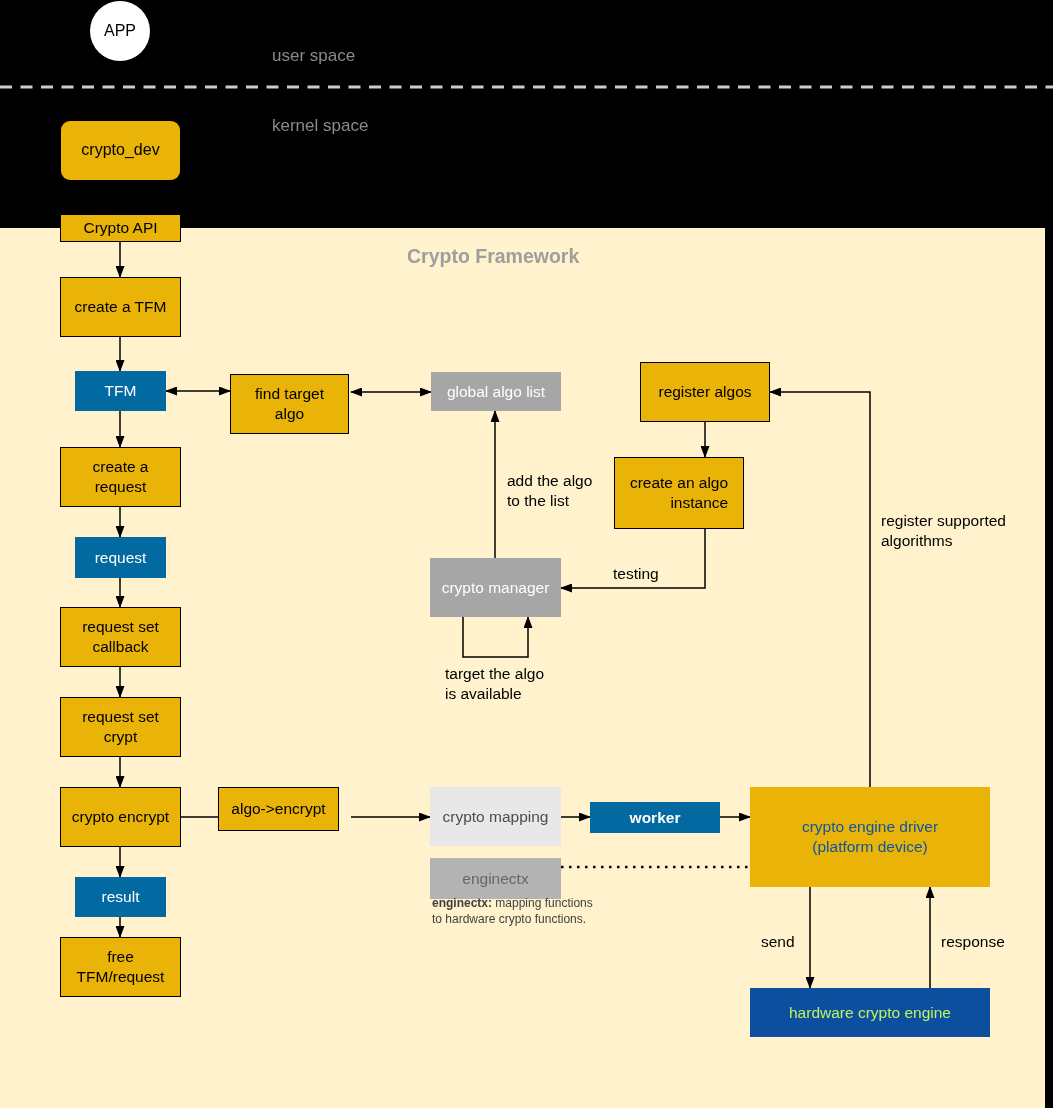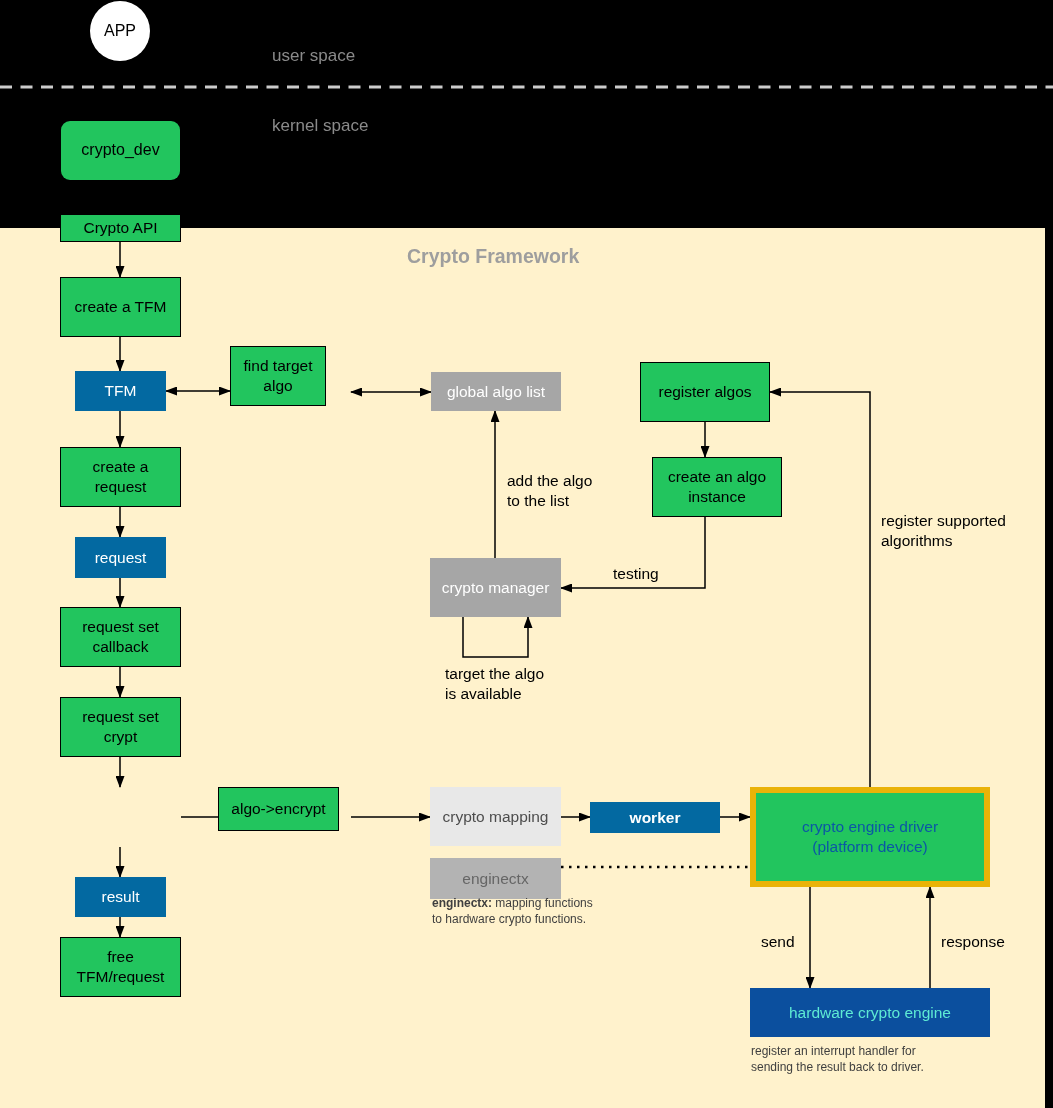--- a/index.html
+++ b/index.html
@@ -14,28 +14,28 @@
   #panel {
     position:absolute; left:0; top:228px; width:1045px; height:880px;
     background:#FFF2CC;
   }
   #arrows { position:absolute; left:0; top:0; width:1053px; height:1108px; pointer-events:none; }
   .node {
     position:absolute; box-sizing:border-box;
     display:flex; align-items:center; justify-content:center;
     text-align:center; white-space:pre-line;
     font-size:15.5px; line-height:1.28; color:#000;
-    background:#22c55e; border:1px solid #000;
+    background:#eab308; border:1px solid #000;
   }
   .node.dark    { background:#0369a1; color:#FFFFFF; border:none; }
   .node.gray    { background:#A6A6A6; color:#FFFFFF; border:none; }
   .node.lgray   { background:#E8E8E8; color:#4D4D4D; border:none; }
   .node.mgray   { background:#B3B3B3; color:#666666; border:none;margin-top:12px; }
   .node.blueln  { border:6px solid #eab308; color:#0B57A5; }
-  .node.bluefl  { background:#0B4F9E; color:#5eead4; border:none;text-align:center; }
+  .node.bluefl  { background:#0B4F9E; color:#bef264; border:none;text-align:center; }
   .node.rounded { border-radius:9px; border:none; }
   .circle {
     position:absolute; left:90px; top:1px; width:60px; height:60px;
     border-radius:50%; background:#FFFFFF; color:#000;
     display:flex; align-items:center; justify-content:center; font-size:16px;
   }
   .space-label {
     position:absolute; color:#8A8A8A; font-size:17px; white-space:pre-line;
   }
   .ann {
@@ -109,29 +109,30 @@
   <div class="node" style="left:60px; top:214px; width:121px; height:28px;">Crypto API</div>
   <div class="node" style="left:60px; top:277px; width:121px; height:60px;">create a TFM</div>
   <div class="node dark" style="left:75px; top:371px; width:91px; height:40px;">TFM</div>
   <div class="node" style="left:60px; top:447px; width:121px; height:60px;">create a
 request</div>
   <div class="node dark" style="left:75px; top:537px; width:91px; height:41px;">request</div>
   <div class="node" style="left:60px; top:607px; width:121px; height:60px;">request set
 callback</div>
   <div class="node" style="left:60px; top:697px; width:121px; height:60px;">request set
 crypt</div>
+  <div class="node" style="left:60px; top:787px; width:121px; height:60px;">crypto encrypt</div>
   <div class="node dark" style="left:75px; top:877px; width:91px; height:40px;">result</div>
   <div class="node" style="left:60px; top:937px; width:121px; height:60px;">free
 TFM/request</div>
 
-  <div class="node" style="left:230px; top:346px; width:96px; height:60px;">find target
+  <div class="node" style="left:230px; top:374px; width:119px; height:60px;">find target
 algo</div>
   <div class="node gray" style="left:431px; top:372px; width:130px; height:39px;">global algo list</div>
   <div class="node" style="left:640px; top:362px; width:130px; height:60px;">register algos</div>
-  <div class="node" style="left:652px; top:457px; width:130px; height:60px;">create an algo
+  <div class="node" style="left:614px; top:457px; width:130px; height:72px;text-align:right;">create an algo
 instance</div>
   <div class="node gray" style="left:430px; top:558px; width:131px; height:59px;">crypto manager</div>
 
   <div class="node" style="left:218px; top:787px; width:121px; height:44px;text-align:right;">algo-&gt;encrypt</div>
   <div class="node lgray" style="left:430px; top:787px; width:131px; height:59px;">crypto mapping</div>
   <div class="node mgray" style="left:430px; top:846px; width:131px; height:41px;">enginectx</div>
   <div class="node dark" style="left:590px; top:802px; width:130px; height:31px; font-weight:bold;">worker</div>
   <div class="node blueln" style="left:750px; top:787px; width:240px; height:100px;">crypto engine driver
 (platform device)</div>
   <div class="node bluefl" style="left:750px; top:988px; width:240px; height:49px;">hardware crypto engine</div>
@@ -142,16 +143,14 @@
 is available</div>
   <div class="ann" style="left:613px; top:564px;">testing</div>
   <div class="ann" style="left:881px; top:511px;">register supported
 algorithms</div>
   <div class="ann" style="left:761px; top:932px;">send</div>
   <div class="ann" style="left:941px; top:932px;">response</div>
 
   <div class="caption" style="left:432px; top:896px;"><b>enginectx:</b><span> mapping functions
 to hardware crypto functions.</span></div>
 
-  <div class="caption" style="left:751px; top:1044px;">register an interrupt handler for
-sending the result back to driver.</div>
 
 </div>
 
 </body></html>

